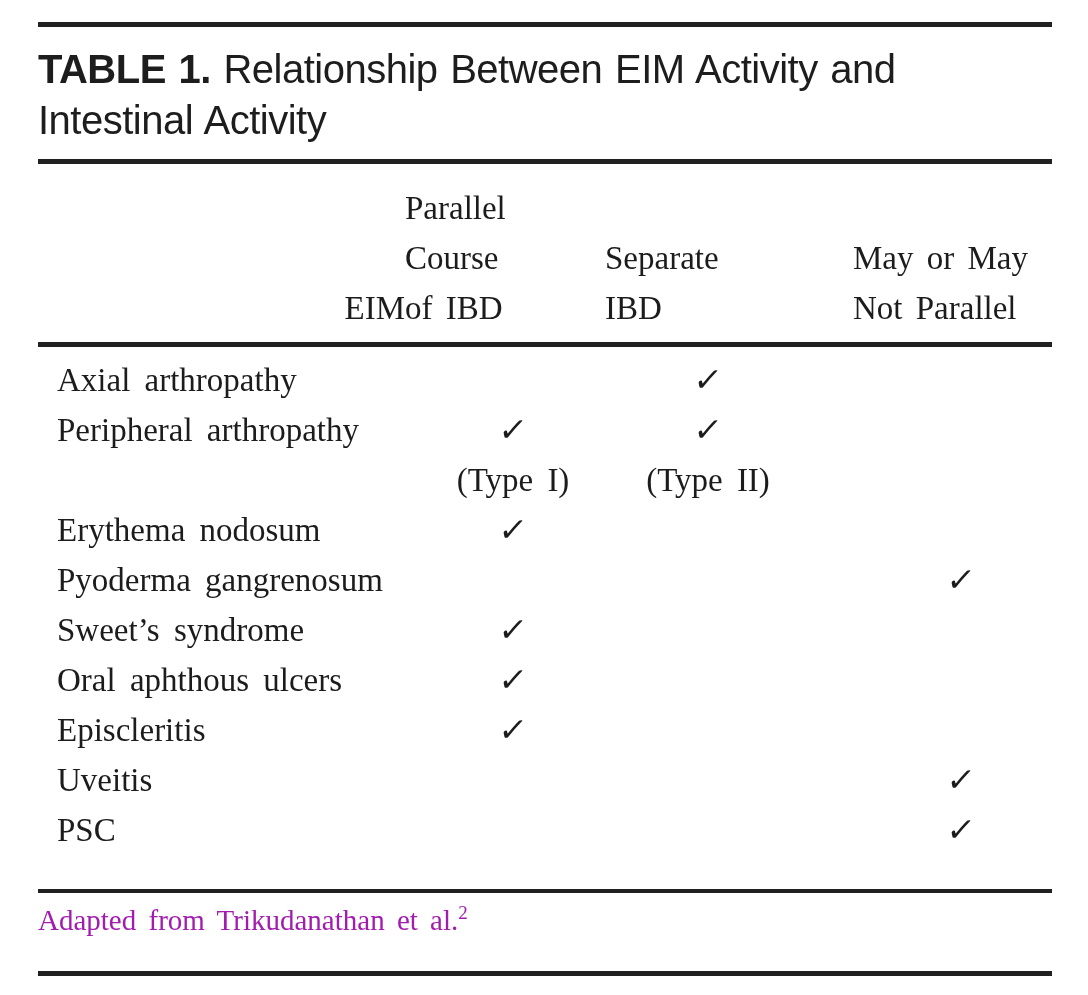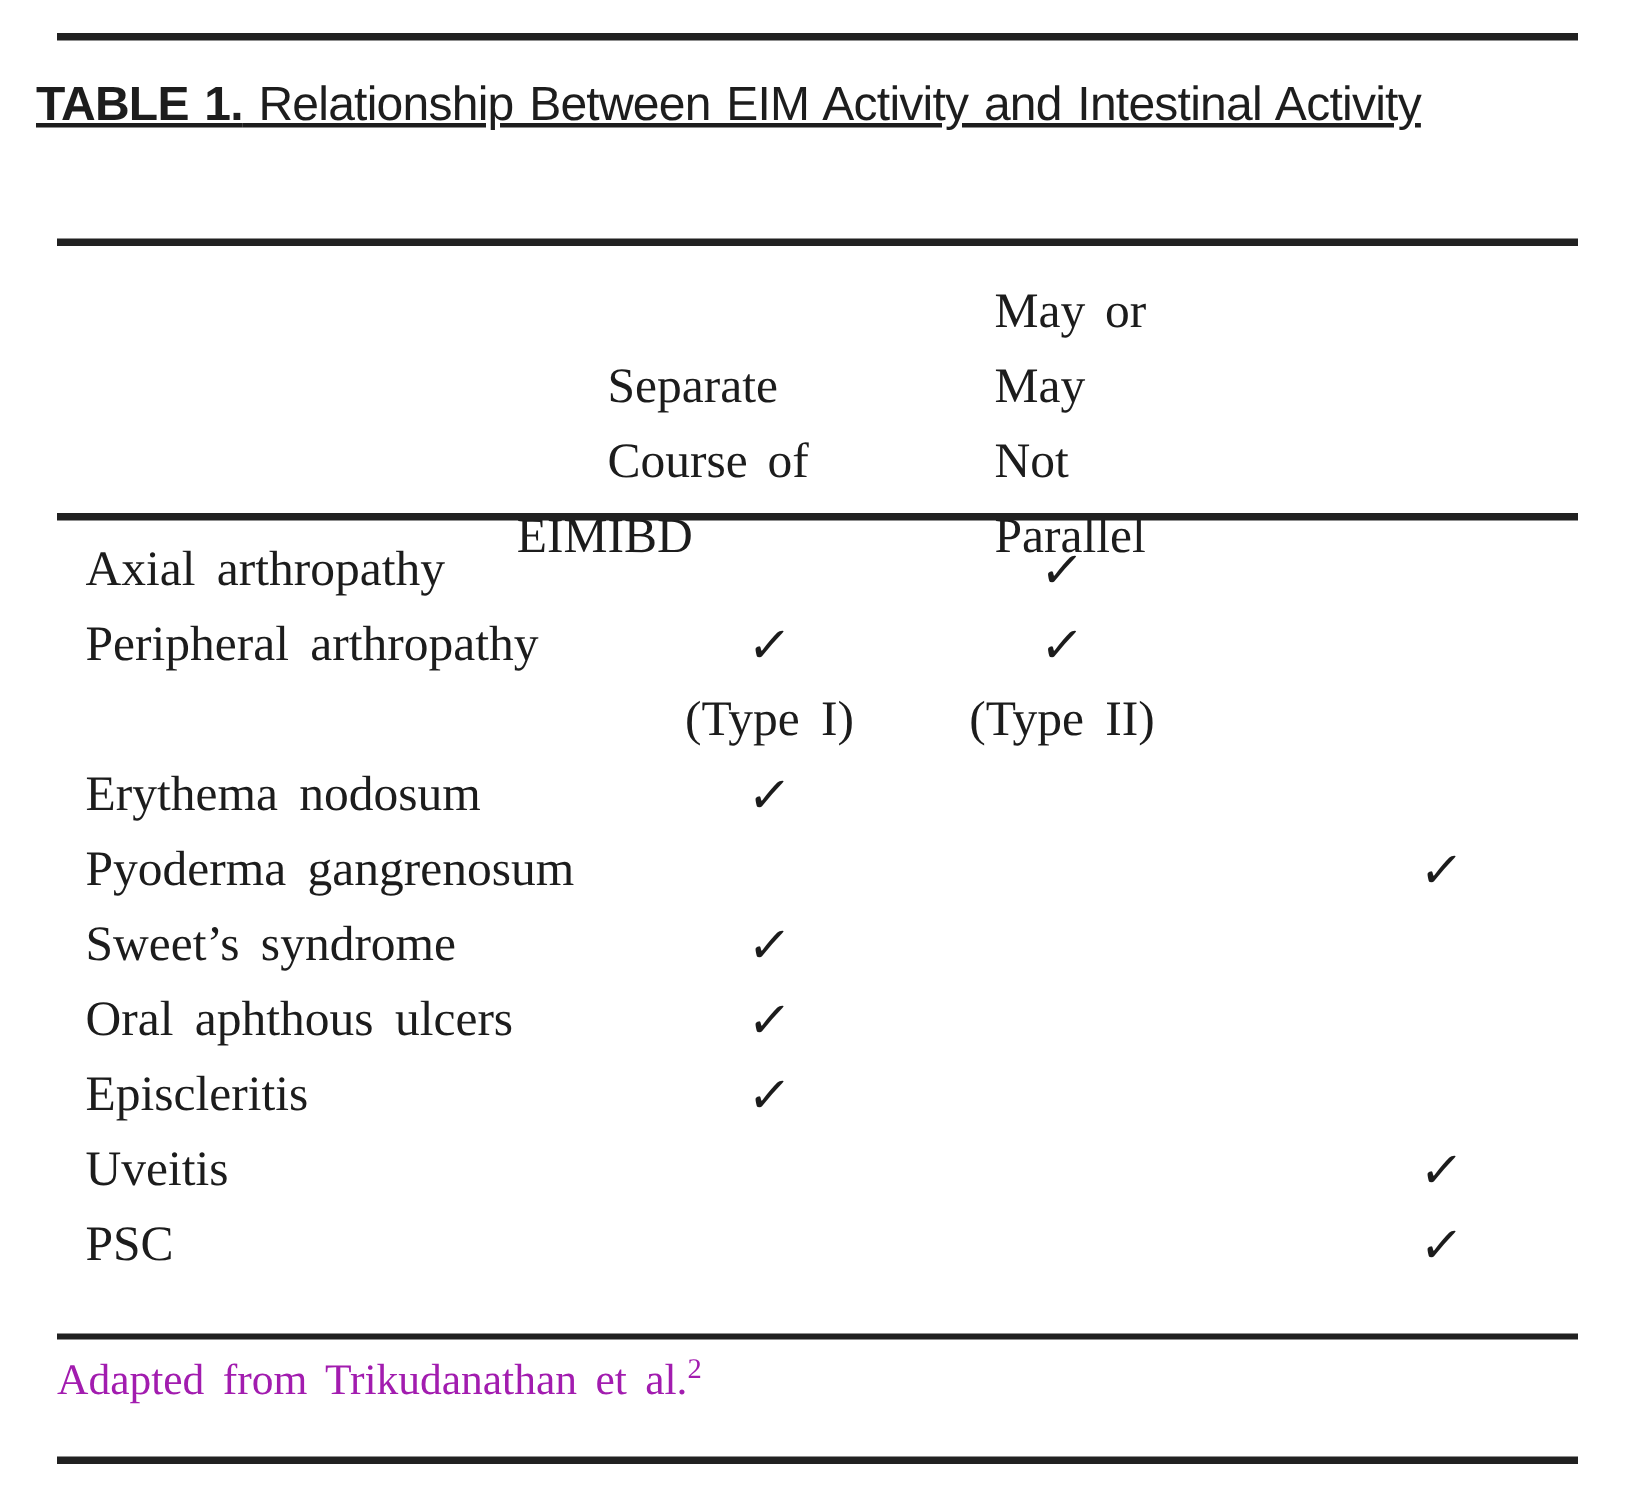--- a/index.html
+++ b/index.html
@@ -23,29 +23,28 @@
   }
   .rule-top        { top: 22px;  height: 5px; }
   .rule-title      { top: 159px; height: 5px; }
   .rule-header     { top: 342px; height: 5px; }
   .rule-footnote   { top: 889px; height: 4px; }
   .rule-bottom     { top: 971px; height: 5px; }
 
   .title-block {
     position: absolute;
     top: 44px;
-    left: 24px;
+    left: 38px;
     width: 955px;
     font-family: "Liberation Sans", sans-serif;
-    font-size: 32px;
+    font-size: 40px;
     line-height: 51px;
     color: #1d1d1d;
     word-spacing: 2px;
     letter-spacing: -0.5px;
-    text-decoration: underline;
   }
   .title-label { font-weight: 700; }
   .title-rest  { font-weight: 400; }
 
   .grid {
     position: absolute;
     left: 38px;
     width: 1014px;
     display: grid;
     grid-template-columns: 367px 200px 190px 257px;
@@ -124,22 +123,26 @@
     <span class="title-label">TABLE 1.</span><span class="title-rest"> Relationship Between EIM Activity and Intestinal Activity</span>
   </div>
 
   <div class="rule rule-title"></div>
 
   <div class="grid header-grid">
     <div class="header-col first">
       <span>EIM</span>
     </div>
     <div class="header-col">
+      <span>Parallel</span>
+      <span>Course</span>
+      <span>of IBD</span>
+    </div>
+    <div class="header-col">
       <span>Separate</span>
-      <span>Course of</span>
       <span>IBD</span>
     </div>
     <div class="header-col last">
       <span>May or May</span>
       <span>Not Parallel</span>
     </div>
   </div>
 
   <div class="rule rule-header"></div>
 

